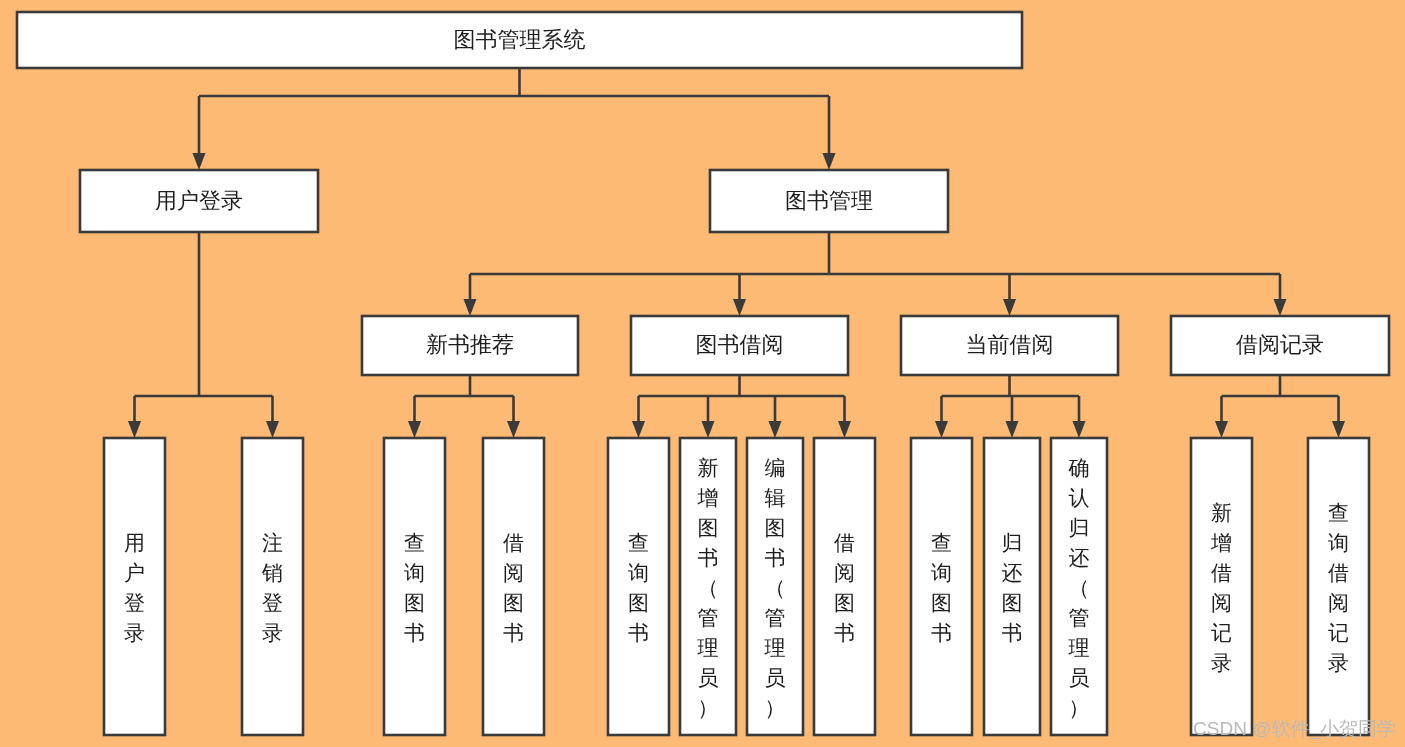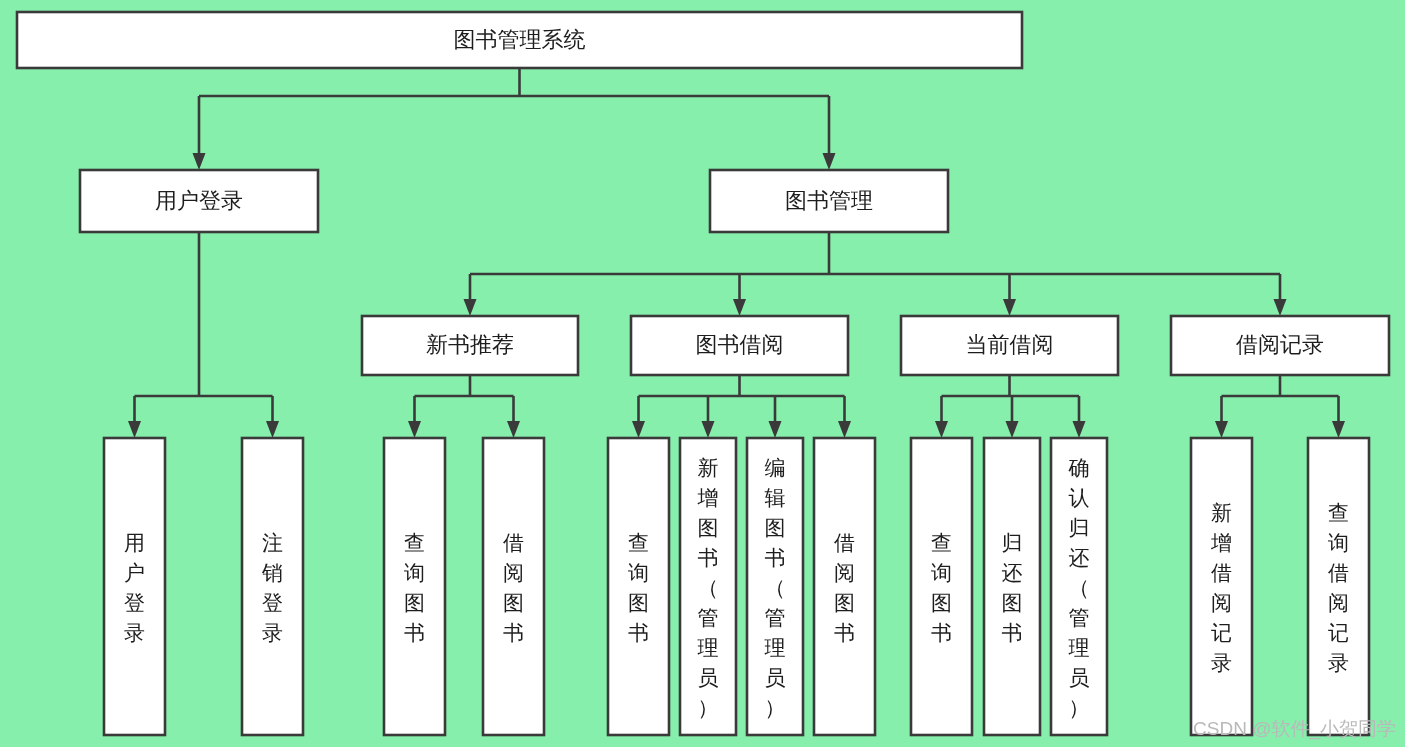--- a/index.html
+++ b/index.html
@@ -8,21 +8,21 @@
     padding: 0;
     background: #ffffff;
   }
   body {
     font-family: "Liberation Sans", "DejaVu Sans", sans-serif;
   }
   #diagram-root {
     position: relative;
     width: 1405px;
     height: 747px;
-    background: #86efac;
+    background: #fdba74;
     overflow: hidden;
   }
   svg.diagram-canvas {
     position: absolute;
     left: 0;
     top: 0;
     width: 1405px;
     height: 747px;
     display: block;
   }

